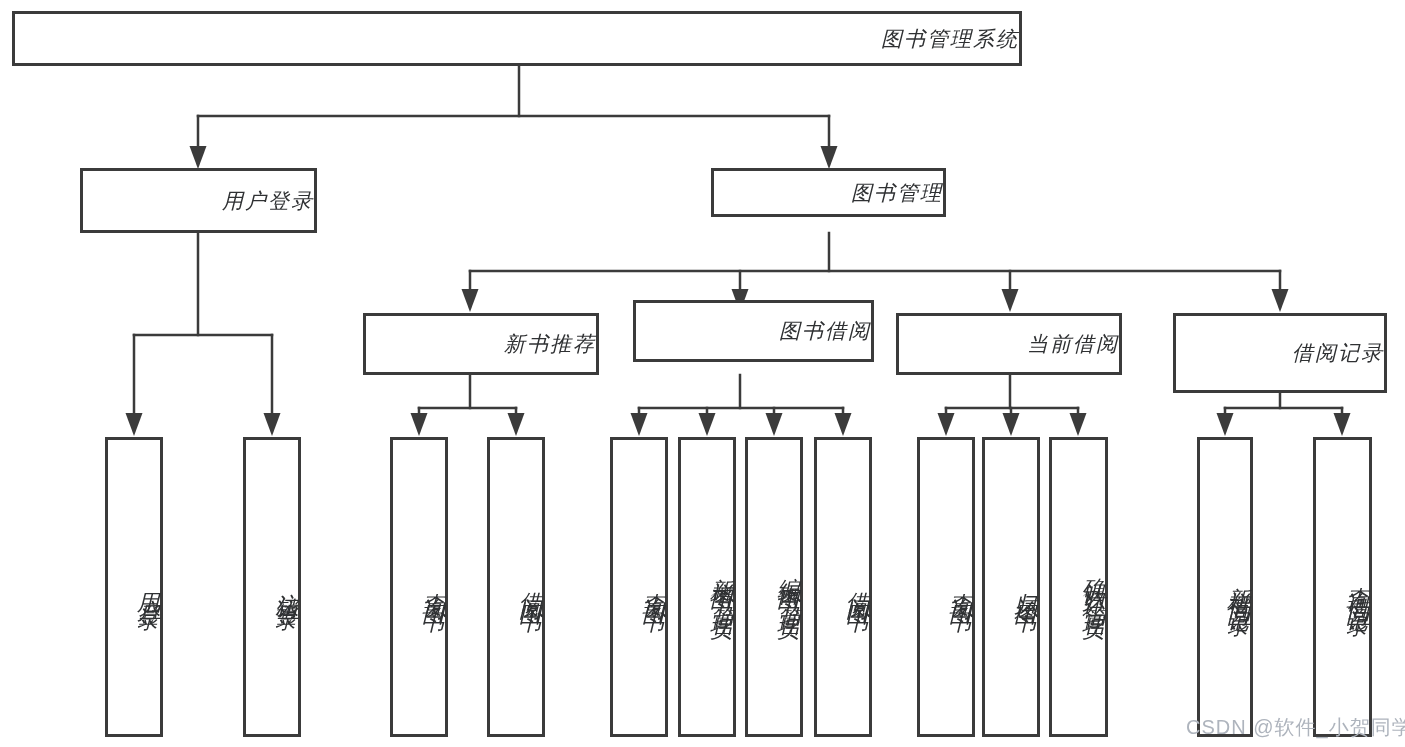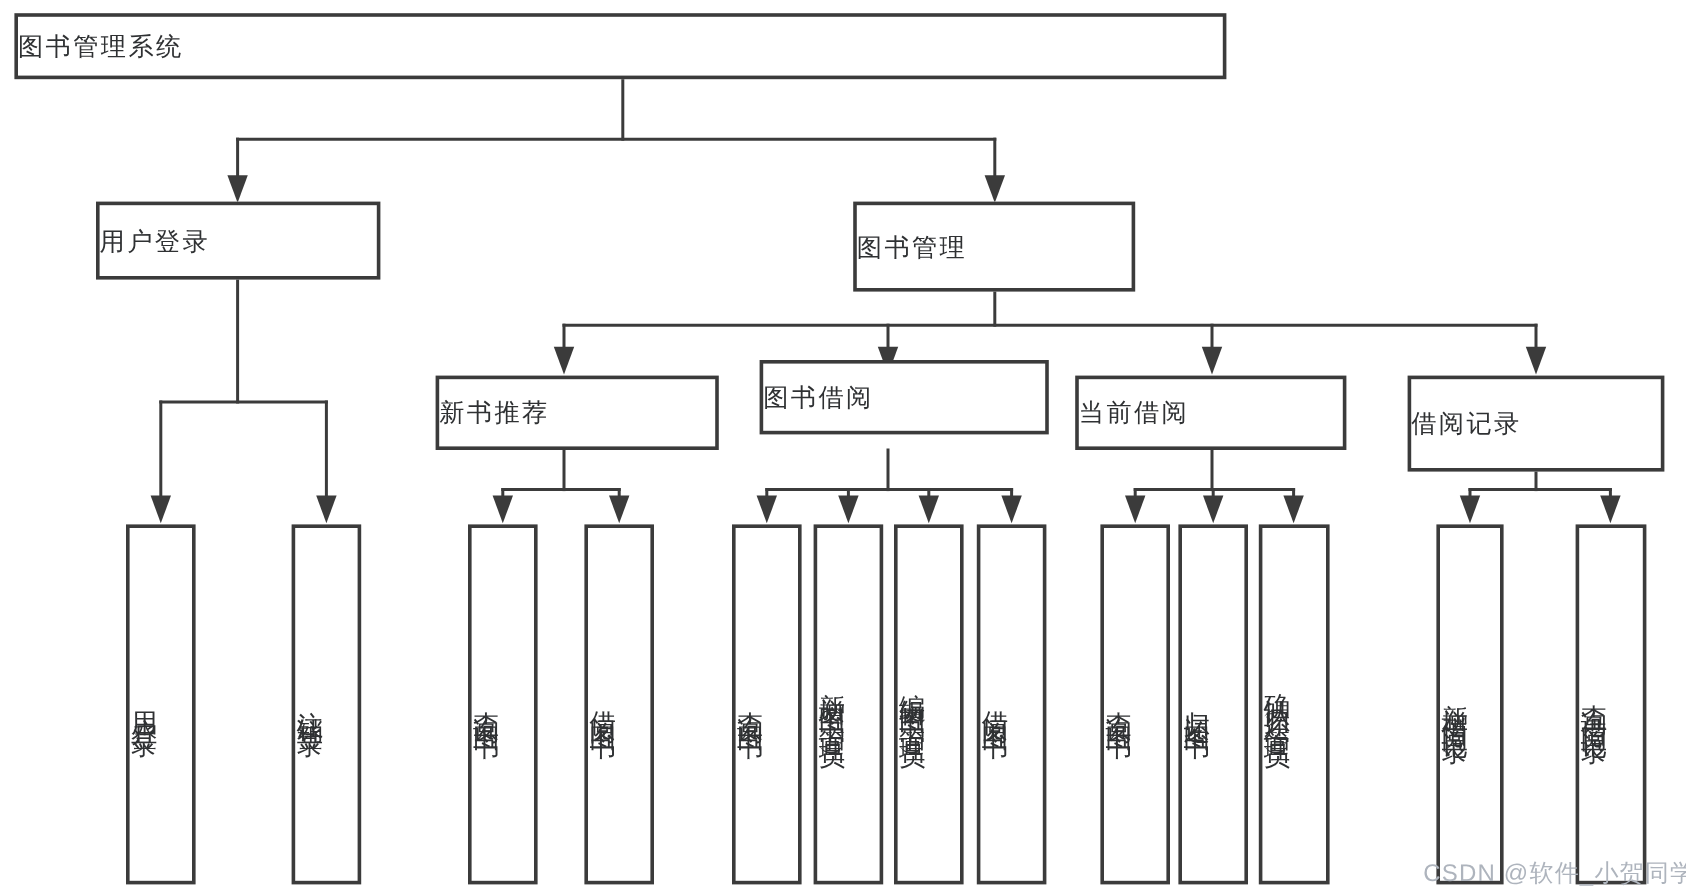--- a/index.html
+++ b/index.html
@@ -20,25 +20,26 @@
     position:absolute;left:0;top:0;width:1405px;height:747px;
     color:var(--line);
   }
   .wires path{stroke:currentColor;stroke-width:2.5;fill:none;stroke-linecap:square;}
   .wires polygon{fill:currentColor;stroke:none;}
   .node{
     position:absolute;
     box-sizing:border-box;
     border:3px solid var(--line);
     background:var(--bg);
-    display:flex;align-items:center;justify-content:flex-start;
+    display:flex;align-items:center;justify-content:flex-end;
     color:var(--text);
     font-size:21px;
     letter-spacing:2px;
     white-space:nowrap;
+    font-style:italic;
   }
   .leaf{
     font-size:22px;
     letter-spacing:0;
   }
   .leaf .vtext{
     writing-mode:vertical-rl;
     text-orientation:mixed;
     letter-spacing:6px;
     line-height:1.1;
@@ -128,21 +129,21 @@
     </g>
   </svg>
 
   <div class="node" style="left:12px;top:11px;width:1010px;height:55px">
     <span>图书管理系统</span>
   </div>
 
   <div class="node" style="left:80px;top:168px;width:237px;height:65px">
     <span>用户登录</span>
   </div>
-  <div class="node" style="left:711px;top:168px;width:235px;height:75px">
+  <div class="node" style="left:711px;top:168px;width:235px;height:49px">
     <span>图书管理</span>
   </div>
 
   <div class="node" style="left:363px;top:313px;width:236px;height:62px">
     <span>新书推荐</span>
   </div>
   <div class="node" style="left:633px;top:300px;width:241px;height:62px">
     <span>图书借阅</span>
   </div>
   <div class="node" style="left:896px;top:313px;width:226px;height:62px">

